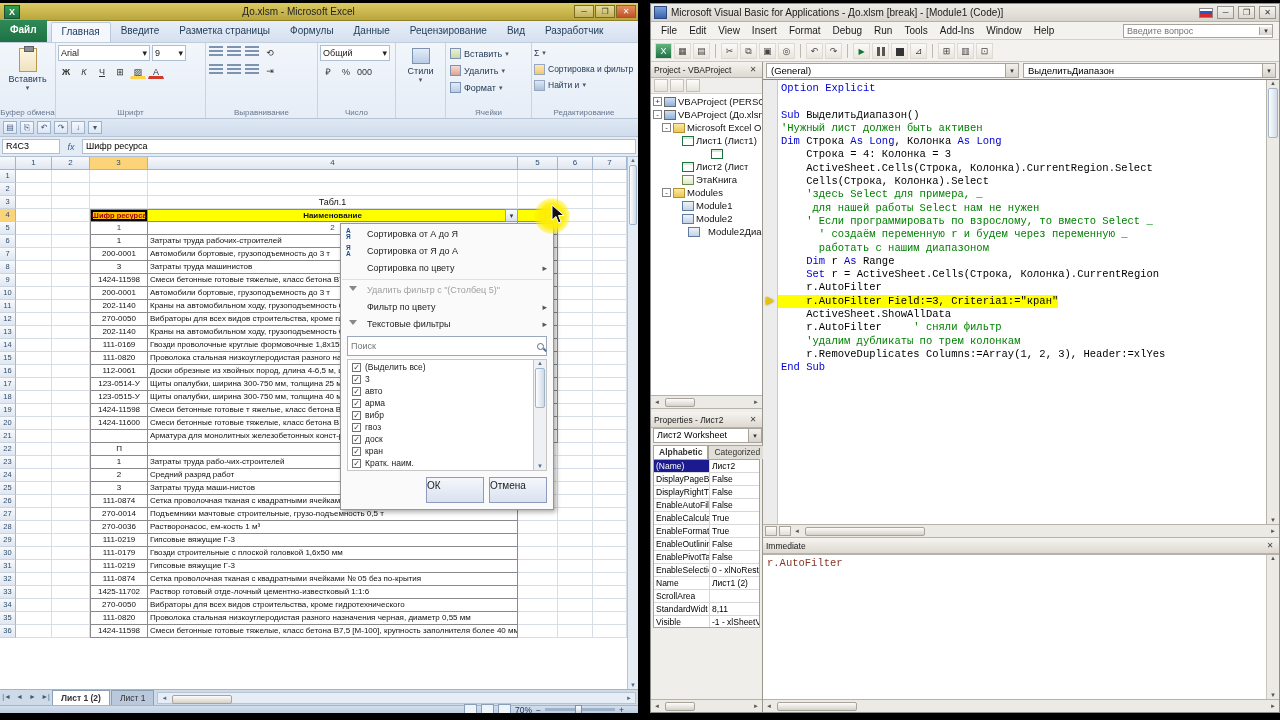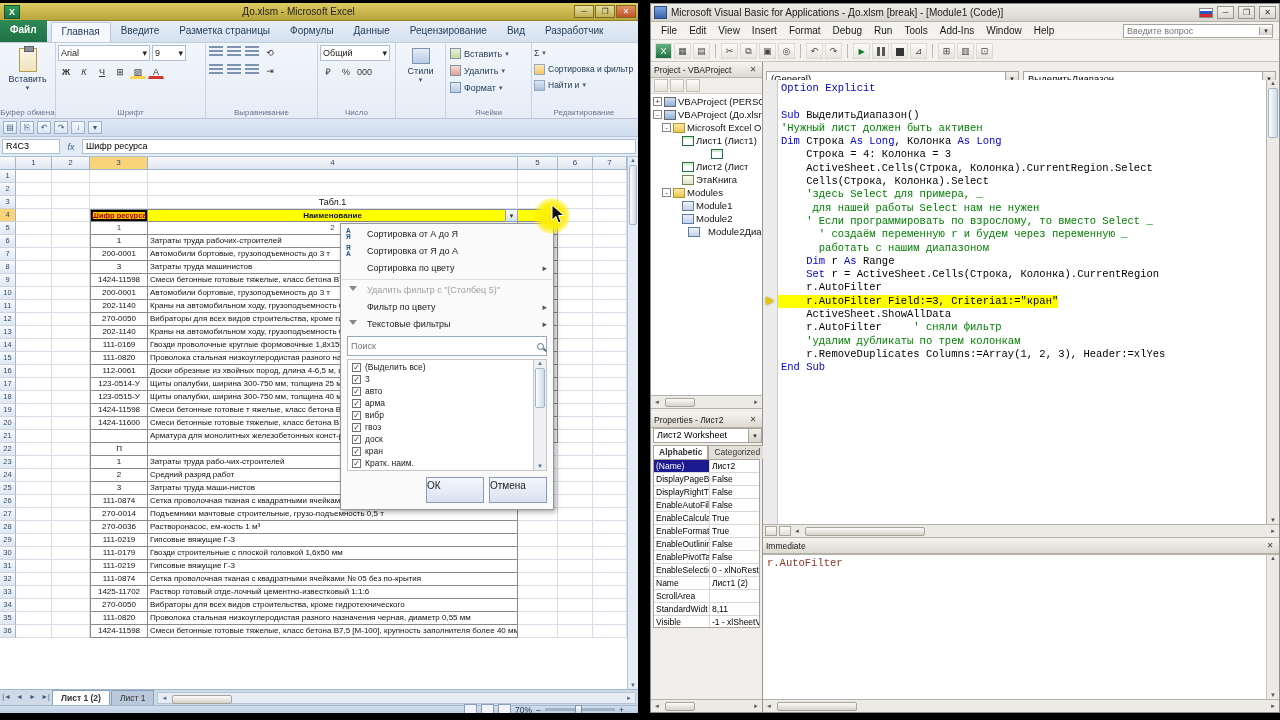--- a/index.html
+++ b/index.html
@@ -140,21 +140,21 @@
 .pr-tabs{position:absolute;left:2px;top:383px;height:14px;display:flex;font-size:8.5px}
 .ptab{padding:1px 5px;background:#e2dfd8;border:1px solid #a8a49c;border-bottom:0;color:#333}
 .ptab.active{background:#fff;font-weight:bold}
 .pr-grid{position:absolute;left:2px;top:397px;right:2px;height:169px;background:#fff;border:1px solid #a8a49c;overflow:hidden}
 .prow{display:flex;height:13px;border-bottom:1px solid #d8d8d8}
 .pname{width:56px;border-right:1px solid #d8d8d8;font-size:8.5px;line-height:12px;padding-left:2px;overflow:hidden;white-space:nowrap}
 .pname.psel{background:#1b1b8f;color:#fff}
 .pval{flex:1;font-size:8.5px;line-height:12px;padding-left:2px;overflow:hidden;white-space:nowrap}
 .pr-bscroll{position:absolute;left:0;bottom:0;width:100%;height:13px;background:#eceae4;border-top:1px solid #b5b2aa;display:flex;align-items:center;font-size:6px;color:#555}
 .v-right{position:absolute;left:112px;top:58px;right:0;bottom:0;background:#f0eeea}
-.c-drops{position:absolute;left:0;top:8px;width:100%;height:18px;background:#f0eeea;border-bottom:1px solid #14b8a6;display:flex;gap:4px;padding:1px 3px}
+.c-drops{position:absolute;left:0;top:0;width:100%;height:18px;background:#f0eeea;border-bottom:1px solid #14b8a6;display:flex;gap:4px;padding:1px 3px}
 .cdrop{flex:1;height:15px;background:#fff;border:1px solid #a8a49c;font-size:9.5px;line-height:13px;padding-left:4px;display:flex;justify-content:space-between}
 .c-area{position:absolute;left:0;top:18px;width:100%;height:444px;background:#fff;overflow:hidden}
 .c-margin-bg{position:absolute;left:0;top:0;width:15px;height:100%;background:#ececec;border-right:1px solid #c9c9c9}
 .c-lines{position:absolute;left:0;top:2px;right:13px}
 .cl{display:flex;height:13.3px}
 .cmargin{width:15px;flex:none;position:relative}
 .exec-arrow{position:absolute;left:3px;top:2px;width:0;height:0;border-left:8px solid #e8c400;border-top:4.5px solid transparent;border-bottom:4.5px solid transparent;filter:drop-shadow(0 0 1px #8a7400)}
 .ctext{font-family:"Liberation Mono",monospace;font-size:10.5px;line-height:13.3px;white-space:pre;color:#000;padding-left:3px}
 .ctext.hl{background:#ffff00}
 .kw{color:#0000d4}

